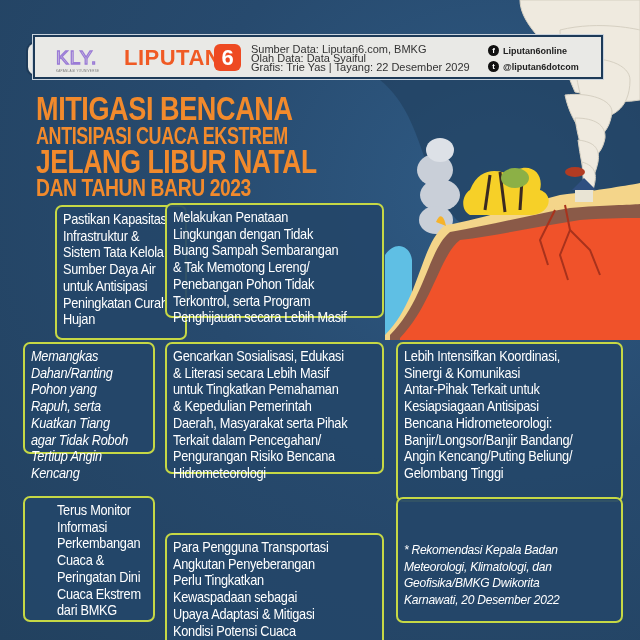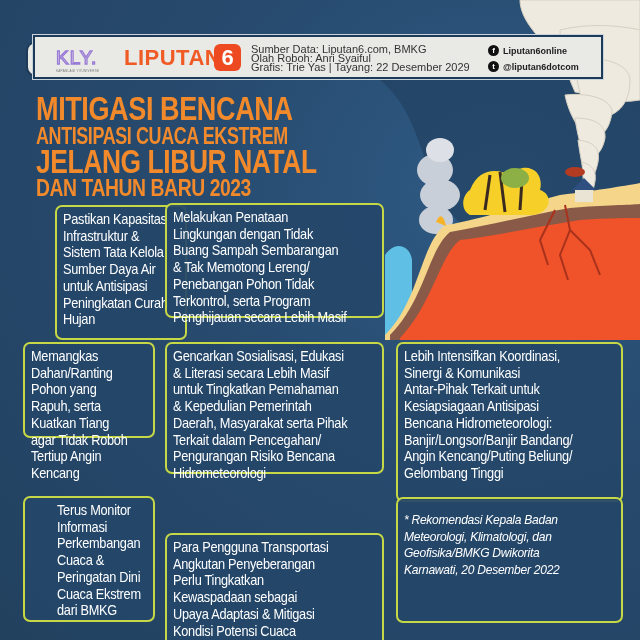--- a/index.html
+++ b/index.html
@@ -36,21 +36,21 @@
   .t1 { top: 90px; font-size: 33px; transform: scaleX(0.82); }
   .t2 { top: 123px; font-size: 23px; transform: scaleX(0.78); }
   .t3 { top: 143px; font-size: 33px; transform: scaleX(0.80); }
   .t4 { top: 175px; font-size: 23px; transform: scaleX(0.84); }
 
   
   .box { position: absolute; box-sizing: border-box; border: 2px solid #c6d845;
     border-radius: 7px; background: rgba(36,70,105,0.92); color: #fff;
     font-size: 14.2px; line-height: 16.7px; padding: 4px 6px 0 6px; letter-spacing: -0.3px; }
   .box .txt { display: block; transform: scaleX(0.9); transform-origin: left top; width: 111%; white-space: pre-line; }
-  .note { font-style: italic; font-size: 13.4px; line-height: 16.5px; padding-top: 13px; }
+  .note { font-style: italic; font-size: 13.4px; line-height: 16.5px; padding-top: 43px; }
 </style>
 </head>
 <body>
 
 <div class="bg-shade"></div>
 
 <svg class="illus" viewBox="0 0 640 640" xmlns="http://www.w3.org/2000/svg">
 
   <path d="M380 80 C430 120 420 200 470 230 C520 260 600 220 640 240 L640 80 Z" fill="#1f3d5c" opacity="0.6"></path>
 
@@ -102,21 +102,21 @@
 </svg>
 
 <div class="banner-notch-l"></div>
 <div class="banner"></div>
 <div class="kly">KLY.</div>
 <div class="kly-sub">KAPANLAGI YOUNIVERSE</div>
 <div class="brand">LIPUTAN</div>
 <div class="brand6">6</div>
 <div class="credits">
   <div>Sumber Data: Liputan6.com, BMKG</div>
-  <div>Olah Roboh: Anri Syaiful</div>
+  <div>Olah Data: Data Syaiful</div>
   <div>Grafis: Trie Yas | Tayang: 22 Desember 2029</div>
 </div>
 <div class="social" style="top:45px">
   <span class="ic">f</span>
   <span>Liputan6online</span>
 </div>
 <div class="social" style="top:61px">
   <span class="ic">t</span>
   <span>@liputan6dotcom</span>
 </div>
@@ -138,21 +138,21 @@
 <div class="box" style="left:165px; top:203px; width:219px; height:115px;">
   <span class="txt">Melakukan Penataan
 Lingkungan dengan Tidak
 Buang Sampah Sembarangan
 &amp; Tak Memotong Lereng/
 Penebangan Pohon Tidak
 Terkontrol, serta Program
 Penghijauan secara Lebih Masif</span>
 </div>
 
-<div class="box" style="left:23px; top:342px; width:132px; height:96px;">
+<div class="box" style="left:23px; top:342px; width:132px; height:112px;font-style:italic;">
   <span class="txt">Memangkas
 Dahan/Ranting
 Pohon yang
 Rapuh, serta
 Kuatkan Tiang
 agar Tidak Roboh
 Tertiup Angin
 Kencang</span>
 </div>
 <div class="box" style="left:165px; top:342px; width:219px; height:132px;">

